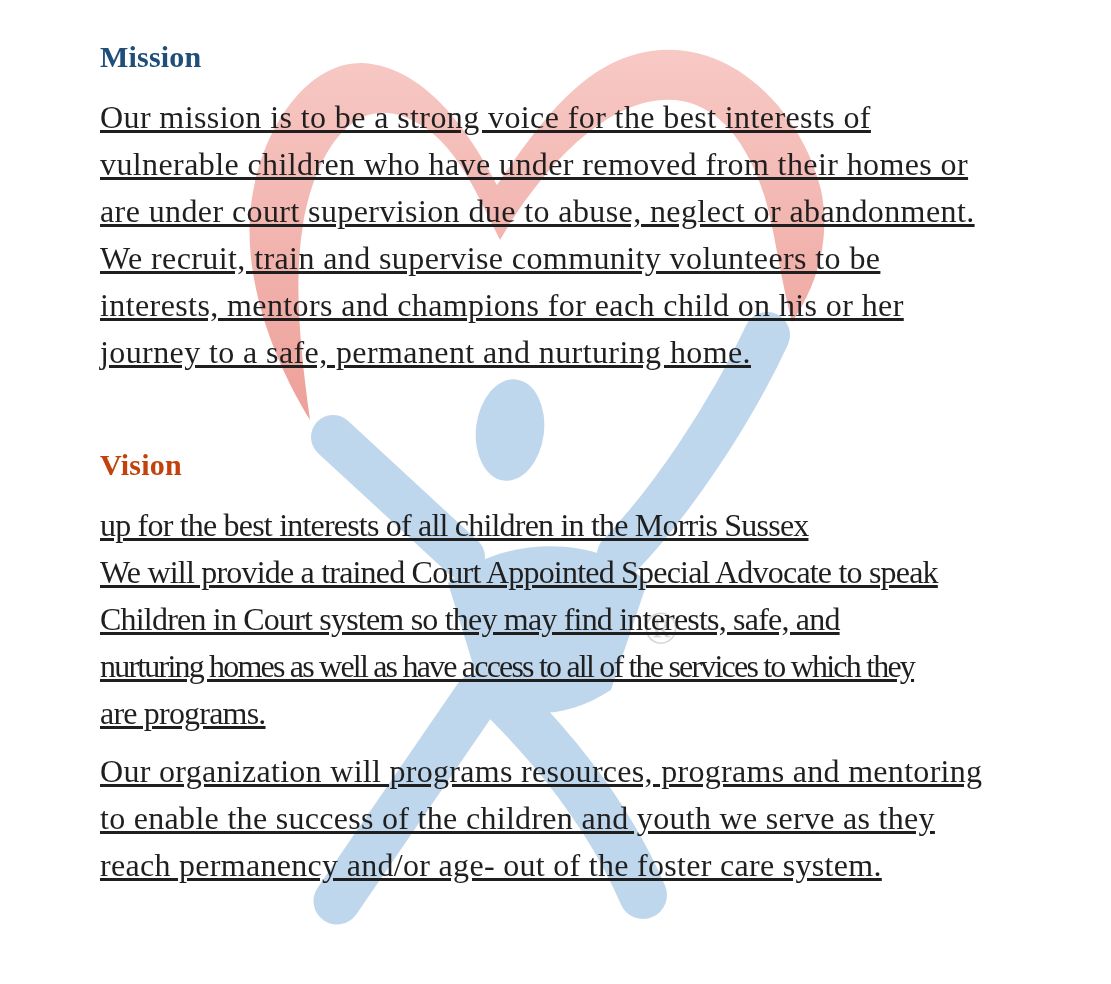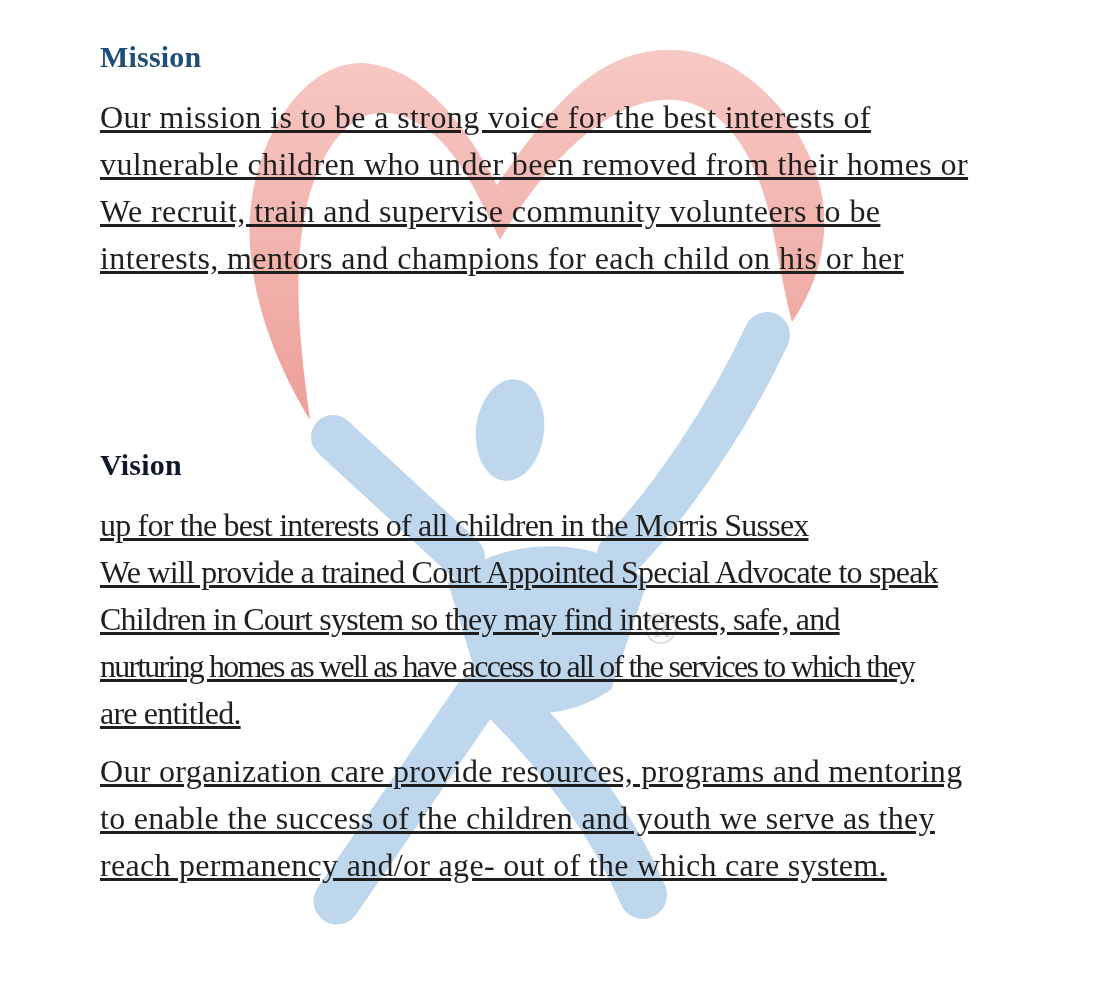--- a/index.html
+++ b/index.html
@@ -20,21 +20,21 @@
   .textlayer { position: absolute; left: 0; top: 0; width: 879px; height: 984px; z-index: 1; }
   .heading {
     position: absolute;
     left: 100px;
     margin: 0;
     font-size: 30px;
     font-weight: bold;
     letter-spacing: 0.2px;
   }
   .heading.mission { top: 40px; color: #1F4E79; }
-  .heading.vision  { top: 448px; color: #0f172a; }
+  .heading.vision  { top: 448px; color: #c2410c; }
   .para { position: absolute; left: 100px; width: 990px; }
   .para .line {
     white-space: nowrap;
     font-size: 32px;
     line-height: 47px;
     height: 47px;
     text-decoration: underline;
   }
   .para.mission-body { top: 94px; }
   .para.mission-body .line { letter-spacing: 0.4px; }
@@ -80,34 +80,36 @@
 
   <text x="446" y="593" text-anchor="middle" dominant-baseline="central" font-size="46" fill="#D8D8D8">®</text>
 </svg>
 
 <div class="textlayer">
 
   <h1 class="heading mission">Mission</h1>
 
   <div class="para mission-body">
     <div class="line">Our mission is to be a strong voice for the best interests of</div>
-    <div class="line">vulnerable children who under been removed from their homes or</div>
+    <div class="line">vulnerable children who have under removed from their homes or</div>
+    <div class="line">are under court supervision due to abuse, neglect or abandonment.</div>
     <div class="line">We recruit, train and supervise community volunteers to be</div>
     <div class="line">interests, mentors and champions for each child on his or her</div>
+    <div class="line">journey to a safe, permanent and nurturing home.</div>
   </div>
 
   <h1 class="heading vision">Vision</h1>
 
   <div class="para vision-body-1">
     <div class="line">up for the best interests of all children in the Morris Sussex</div>
     <div class="line">We will provide a trained Court Appointed Special Advocate to speak</div>
     <div class="line">Children in Court system so they may find interests, safe, and</div>
     <div class="line xtight">nurturing homes as well as have access to all of the services to which they</div>
-    <div class="line">are entitled.</div>
+    <div class="line">are programs.</div>
   </div>
 
   <div class="para vision-body-2">
-    <div class="line">Our organization care provide resources, programs and mentoring</div>
+    <div class="line">Our organization will programs resources, programs and mentoring</div>
     <div class="line">to enable the success of the children and youth we serve as they</div>
-    <div class="line">reach permanency and/or age- out of the which care system.</div>
+    <div class="line">reach permanency and/or age- out of the foster care system.</div>
   </div>
 
 </div>
 
 </body></html>

